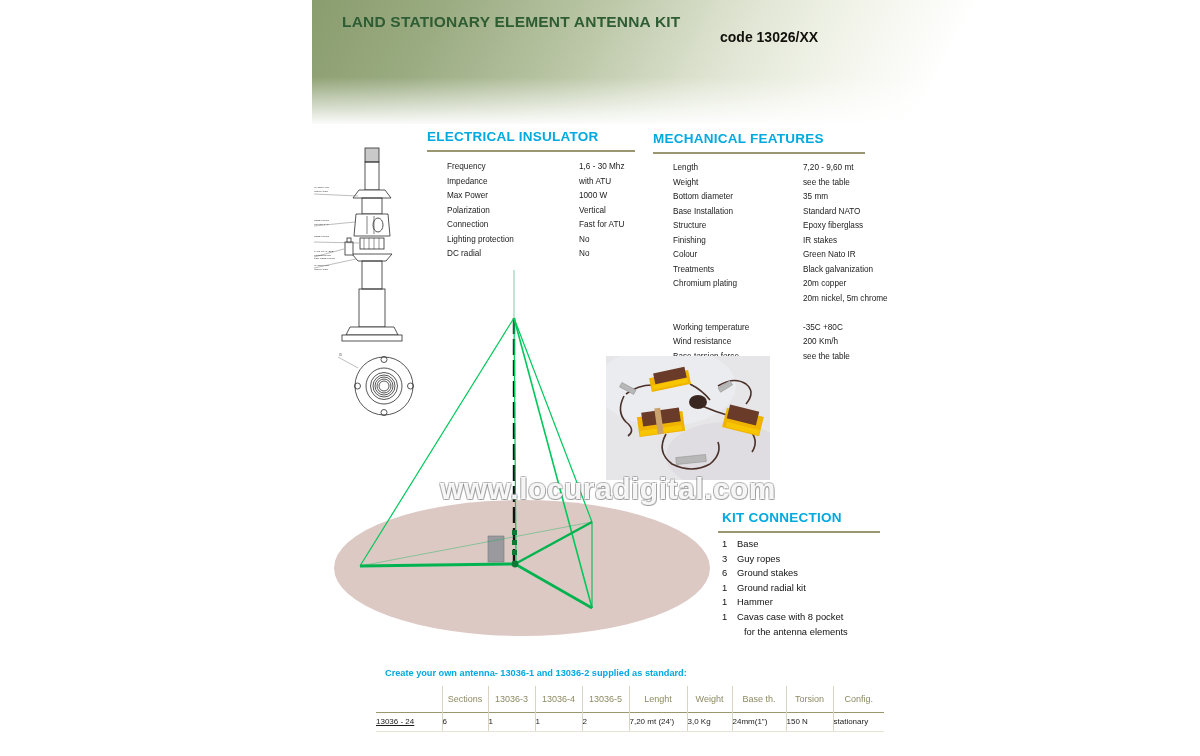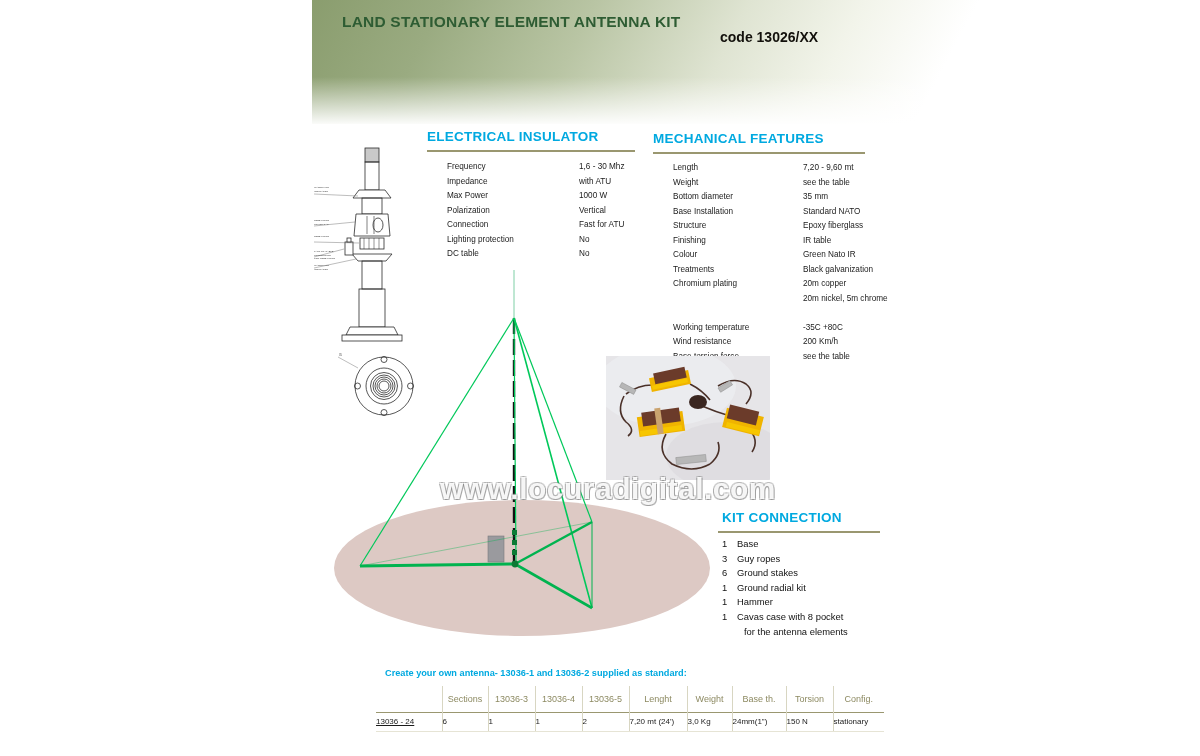--- a/index.html
+++ b/index.html
@@ -238,21 +238,21 @@
       </div>
     <div class="row">
         <span class="k">Connection</span>
         <span class="v" style="left:152px">Fast for ATU</span>
       </div>
     <div class="row">
         <span class="k">Lighting protection</span>
         <span class="v" style="left:152px">No</span>
       </div>
     <div class="row">
-        <span class="k">DC table</span>
+        <span class="k">DC radial</span>
         <span class="v" style="left:152px">No</span>
       </div>
   </div>
 
   <div class="sec-head" style="left:653px; top:131px;">MECHANICAL FEATURES</div>
   <div class="sec-rule" style="left:653px; top:152px; width:212px;"></div>
   <div class="spec" style="left:653px; top:163px; width:240px;">
     <div class="row">
         <span class="k">Length</span>
         <span class="v" style="left:150px">7,20 - 9,60 mt</span>
@@ -268,21 +268,21 @@
     <div class="row">
         <span class="k">Base Installation</span>
         <span class="v" style="left:150px">Standard NATO</span>
       </div>
     <div class="row">
         <span class="k">Structure</span>
         <span class="v" style="left:150px">Epoxy fiberglass</span>
       </div>
     <div class="row">
         <span class="k">Finishing</span>
-        <span class="v" style="left:150px">IR table</span>
+        <span class="v" style="left:150px">IR stakes</span>
       </div>
     <div class="row">
         <span class="k">Colour</span>
         <span class="v" style="left:150px">Green Nato IR</span>
       </div>
     <div class="row">
         <span class="k">Treatments</span>
         <span class="v" style="left:150px">Black galvanization</span>
       </div>
     <div class="row">

